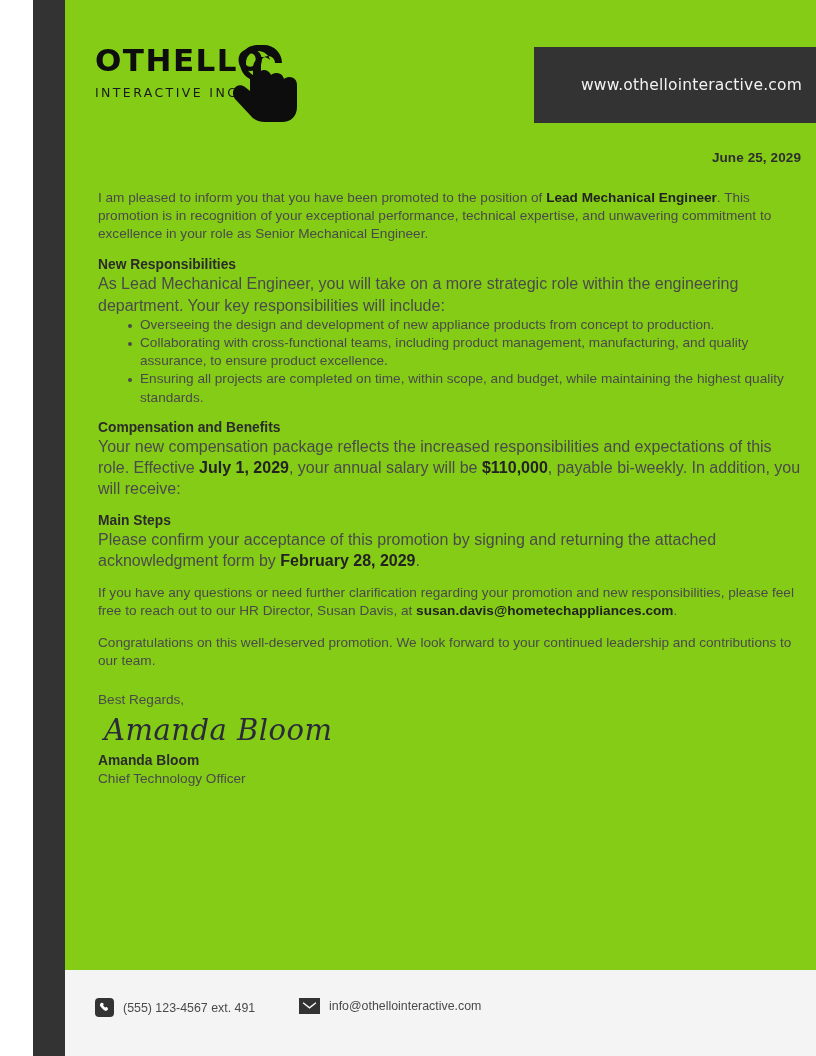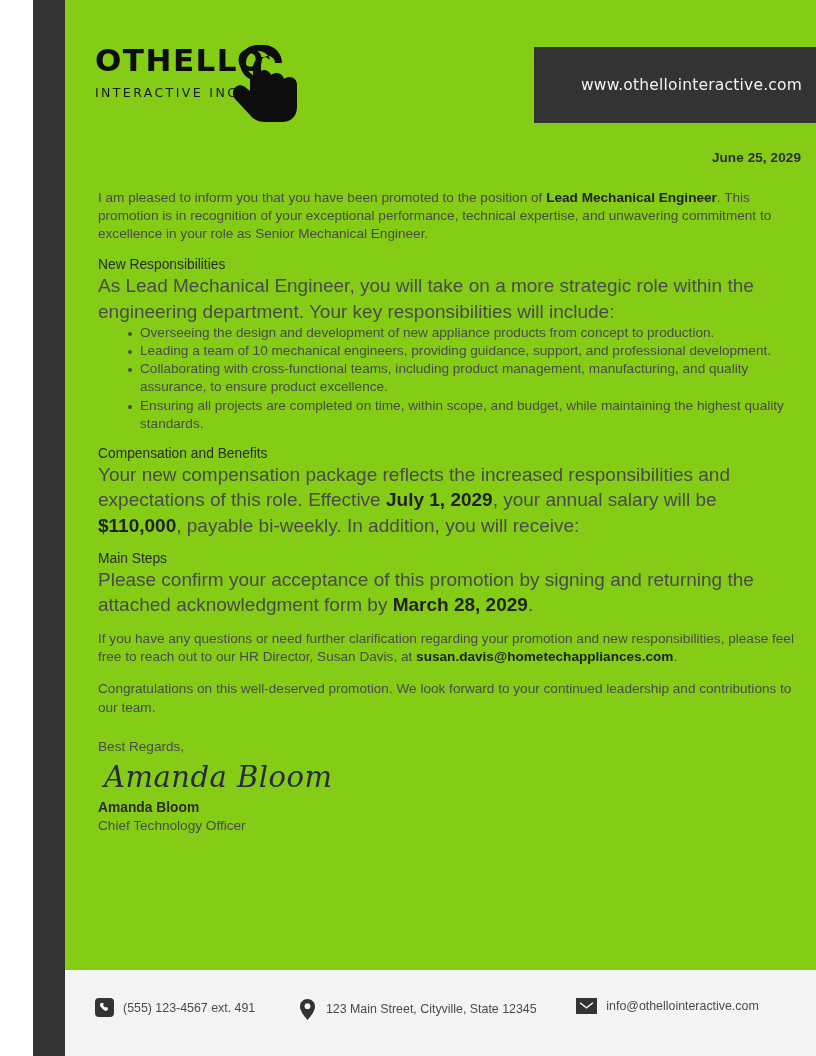--- a/index.html
+++ b/index.html
@@ -127,31 +127,31 @@
 
   p.para {
     font-size: 13.6px;
     line-height: 1.33;
     color: #4a4a4a;
     margin: 0 0 14px 0;
   }
 
   .sec-head {
     font-size: 13.8px;
-    font-weight: 400;
+    font-weight: 700;
     color: #2b2b2b;
     margin: 0 0 1px 0;
   }
 
   .sec-block {
     margin-bottom: 13px;
   }
 
   .sec-intro {
-    font-size: 19px;
+    font-size: 16px;
     line-height: 1.33;
     color: #4a4a4a;
     margin: 0;
   }
 
   ul.bullets {
     margin: 0;
     padding-left: 30px;
     list-style: none;
   }
@@ -307,34 +307,33 @@
     <div class="date-line">June 25, 2029</div>
 
 
     <p class="para"><span>I am pleased to inform you that you have been promoted to the position of </span><b>Lead Mechanical Engineer</b><span>. This promotion is in recognition of your exceptional performance, technical expertise, and unwavering commitment to excellence in your role as Senior Mechanical Engineer.</span></p>
 
     <div class="sec-block">
       <div class="sec-head">New Responsibilities</div>
       <p class="sec-intro">As Lead Mechanical Engineer, you will take on a more strategic role within the engineering department. Your key responsibilities will include:</p>
       <ul class="bullets">
         <li>Overseeing the design and development of new appliance products from concept to production.</li>
-        <li>Leading a team of 10 mechanical engineers, providing guidance, support, and professional development.</li>
         <li>Collaborating with cross-functional teams, including product management, manufacturing, and quality assurance, to ensure product excellence.</li>
         <li>Ensuring all projects are completed on time, within scope, and budget, while maintaining the highest quality standards.</li>
       </ul>
     </div>
 
     <div class="sec-block">
       <div class="sec-head">Compensation and Benefits</div>
       <p class="sec-intro"><span>Your new compensation package reflects the increased responsibilities and expectations of this role. Effective </span><b>July 1, 2029</b><span>, your annual salary will be </span><b>$110,000</b><span>, payable bi-weekly. In addition, you will receive:</span></p>
     </div>
 
     <div class="sec-block">
       <div class="sec-head">Main Steps</div>
-      <p class="sec-intro"><span>Please confirm your acceptance of this promotion by signing and returning the attached acknowledgment form by </span><b>March 28, 2029</b><span>.</span></p>
+      <p class="sec-intro"><span>Please confirm your acceptance of this promotion by signing and returning the attached acknowledgment form by </span><b>February 28, 2029</b><span>.</span></p>
     </div>
 
     <p class="para spacer-para"><span>If you have any questions or need further clarification regarding your promotion and new responsibilities, please feel free to reach out to our HR Director, Susan Davis, at </span><b>susan.davis@hometechappliances.com</b><span>.</span></p>
 
     <p class="para spacer-para">Congratulations on this well-deserved promotion. We look forward to your continued leadership and contributions to our team.</p>
 
     <div class="closing">Best Regards,</div>
 
     <div class="signature">Amanda Bloom</div>
 
@@ -347,29 +346,20 @@
 
       <div class="footer-item fi-phone">
         <span class="icon-sq">
           <svg width="11" height="11" viewBox="0 0 16 16">
               <path fill="#ffffff" d="M4.3 1.2 C3.6 0.9 2.8 1.2 2.4 1.9 L1.5 3.5 C1.1 4.2 1.2 5.1 1.7 5.8 C3.4 8.2 6 10.8 8.4 12.5 C9.1 13 10 13.1 10.7 12.7 L12.3 11.8 C13 11.4 13.3 10.6 13 9.9 L12.2 8.1 C11.9 7.5 11.2 7.2 10.6 7.4 L9.2 7.9 C8.9 8 8.6 7.9 8.4 7.7 C7.7 7 6.9 6.2 6.3 5.4 C6.1 5.2 6.1 4.9 6.2 4.6 L6.7 3.2 C6.9 2.6 6.6 1.9 6 1.7 Z"></path>
             </svg>
         </span>
         <span class="ftext">(555) 123-4567 ext. 491</span>
       </div>
 
-      <div class="footer-item fi-addr">
-        <span class="icon-plain">
-          <svg width="15" height="21" viewBox="0 0 15 21">
-              <path fill="#333333" d="M7.5 0 C3.4 0 0 3.4 0 7.5 C0 13 7.5 21 7.5 21 C7.5 21 15 13 15 7.5 C15 3.4 11.6 0 7.5 0 Z"></path>
-              <circle cx="7.5" cy="7.2" r="2.9" fill="#f4f4f4"></circle>
-            </svg>
-        </span>
-        <span class="ftext">123 Main Street, Cityville, State 12345</span>
-      </div>
 
       <div class="footer-item fi-mail">
         <span class="icon-mail">
           <svg width="15" height="11" viewBox="0 0 16 12">
               <path fill="none" stroke="#ffffff" stroke-width="1.4" d="M1 2 L8 7.5 L15 2"></path>
             </svg>
         </span>
         <span class="ftext">info@othellointeractive.com</span>
       </div>
 

